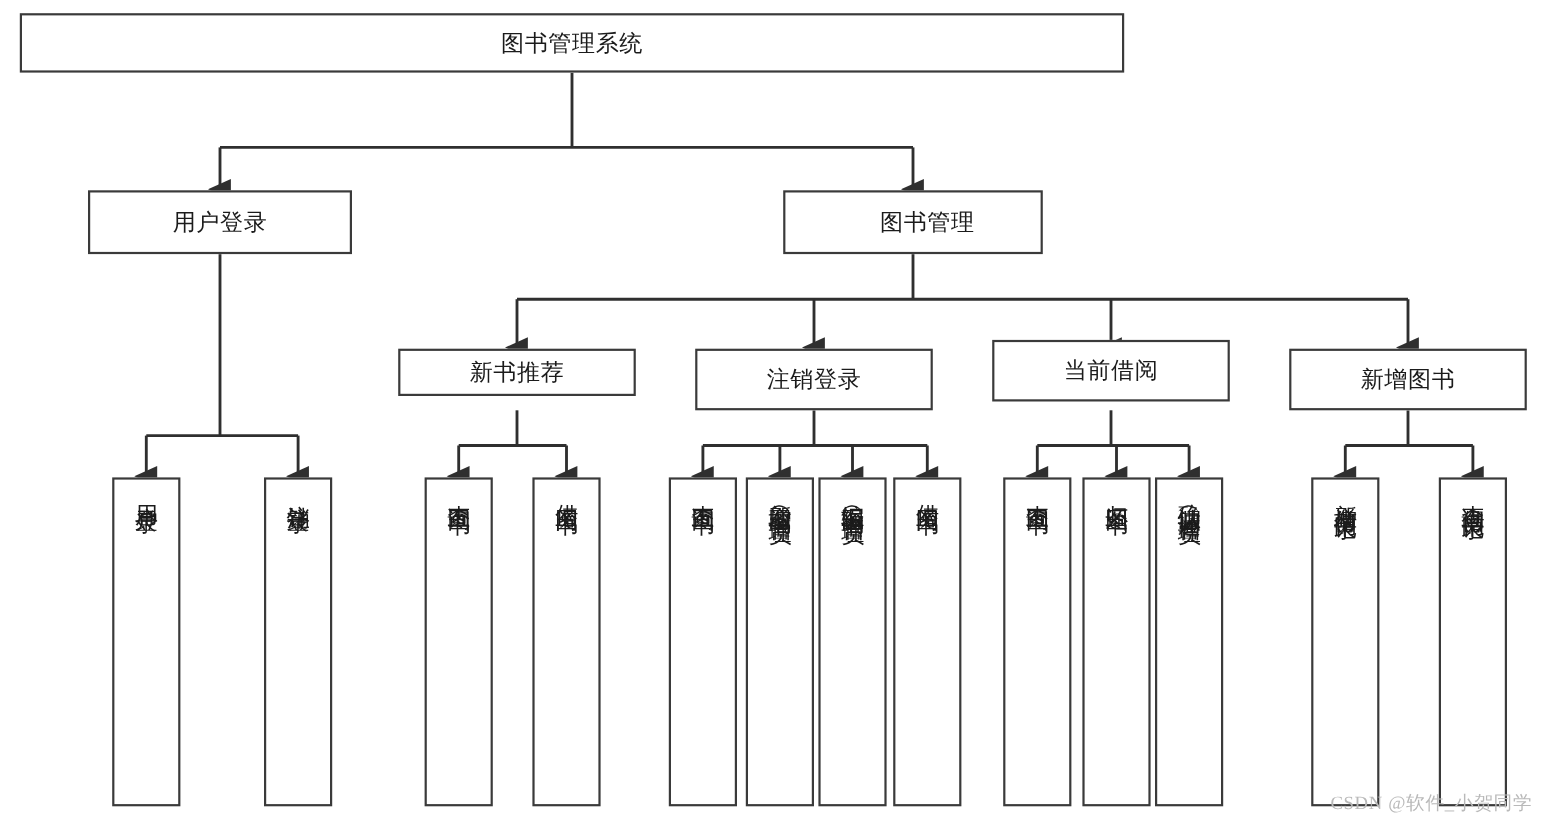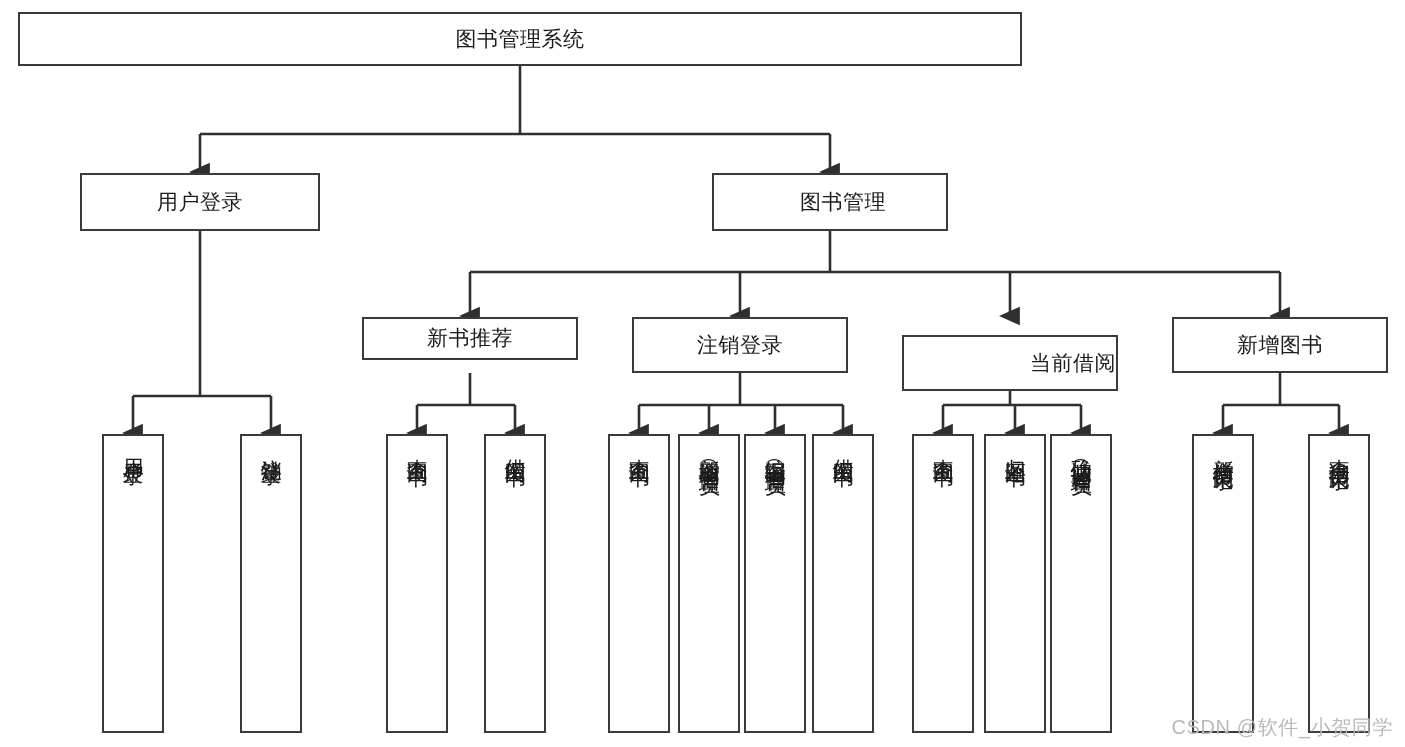--- a/index.html
+++ b/index.html
@@ -62,26 +62,26 @@
     font-size: 21px;
     line-height: 1.26;
     letter-spacing: 2.5px;
     white-space: normal;
     max-height: 100%;
   }
   .watermark {
     position: absolute;
     right: 12px;
     bottom: 6px;
-    font-size: 20px;
+    font-size: 17px;
     color: #b9b9b9;
     letter-spacing: 0.6px;
     z-index: 9;
     white-space: nowrap;
-    font-family: Liberation Sans, sans-serif;
+    font-family: Liberation Serif, serif;
   }
 </style>
 </head>
 <body>
 
 <div id="canvas">
 
   <svg id="edges" viewBox="0 0 1405 747" xmlns="http://www.w3.org/2000/svg">
     <defs>
       <marker id="arrow" markerWidth="9" markerHeight="9" refX="4.2" refY="4.2" orient="auto" markerUnits="strokeWidth">
@@ -134,21 +134,21 @@
       </div>
       <div class="node horiz" style="left: 712px; top: 173px; width: 236px; height: 58px; border-color: rgb(58, 58, 58);">
         <span class="node-label" style="color: rgb(27, 27, 27); margin-left: 26px;">图书管理</span>
       </div>
       <div class="node horiz" style="left: 362px; top: 317px; width: 216px; height: 43px; border-color: rgb(58, 58, 58);">
         <span class="node-label" style="color: rgb(27, 27, 27);">新书推荐</span>
       </div>
       <div class="node horiz" style="left: 632px; top: 317px; width: 216px; height: 56px; border-color: rgb(58, 58, 58);">
         <span class="node-label" style="color: rgb(27, 27, 27);">注销登录</span>
       </div>
-      <div class="node horiz" style="left: 902px; top: 335px; width: 216px; height: 56px; border-color: rgb(58, 58, 58); justify-content: flex-end;">
+      <div class="node horiz" style="left: 902px; top: 309px; width: 216px; height: 56px; border-color: rgb(58, 58, 58);">
         <span class="node-label" style="color: rgb(27, 27, 27);">当前借阅</span>
       </div>
       <div class="node horiz" style="left: 1172px; top: 317px; width: 216px; height: 56px; border-color: rgb(58, 58, 58);">
         <span class="node-label" style="color: rgb(27, 27, 27);">新增图书</span>
       </div>
       <div class="node vert" style="left: 102px; top: 434px; width: 62px; height: 299px; border-color: rgb(58, 58, 58);">
         <span class="node-label" style="color: rgb(27, 27, 27);">用户登录</span>
       </div>
       <div class="node vert" style="left: 240px; top: 434px; width: 62px; height: 299px; border-color: rgb(58, 58, 58);">
         <span class="node-label" style="color: rgb(27, 27, 27);">注销登录</span>

